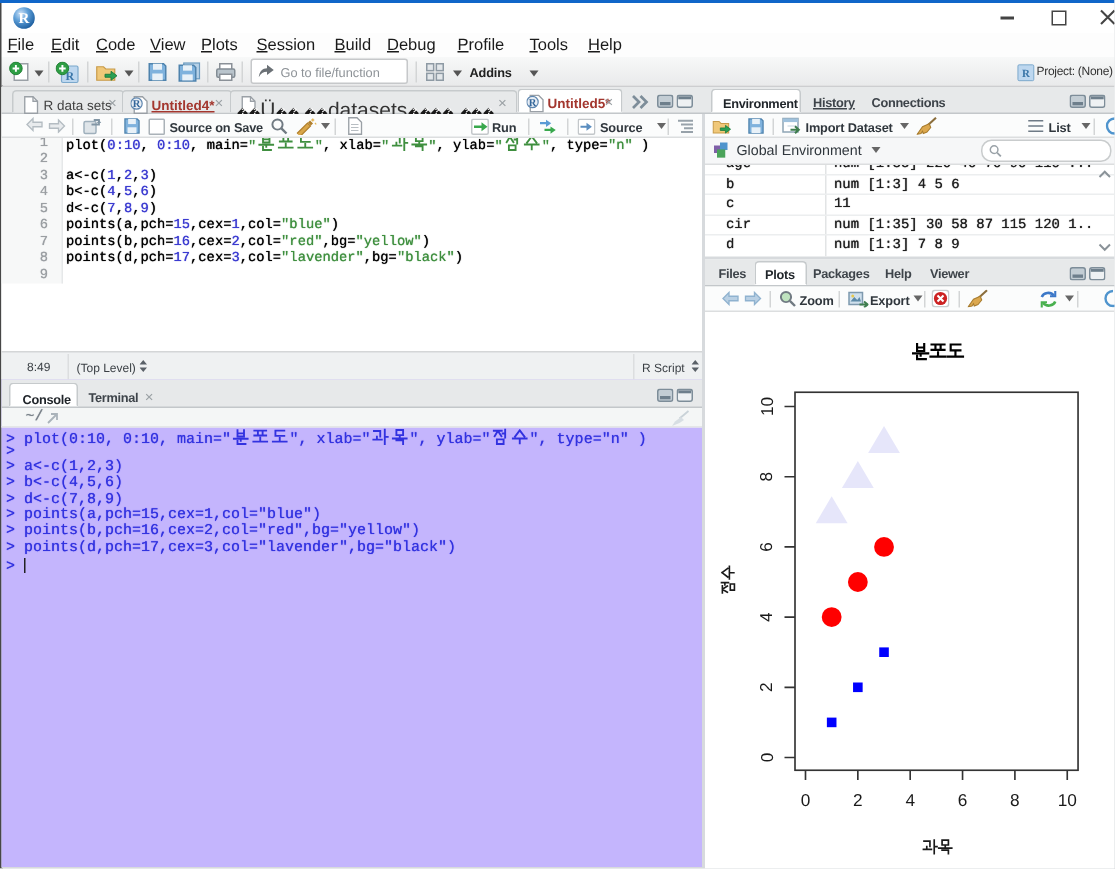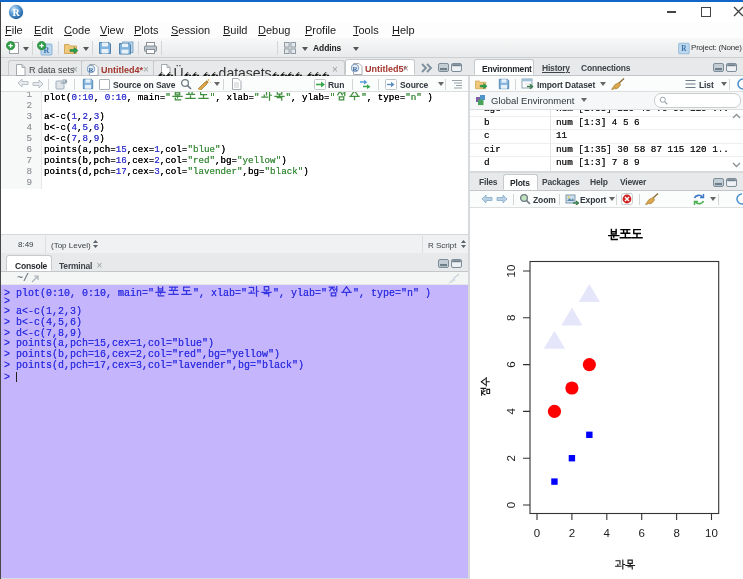--- a/index.html
+++ b/index.html
@@ -130,20 +130,26 @@
   </svg>
   <div class="sep" style="left:137px;top:3px;height:14px;"></div>
 
   <svg class="icon" style="left:142px;top:3px" width="15" height="14" viewBox="0 0 15 14">
     <rect x="3.5" y="1.5" width="8" height="4" fill="#fff" stroke="#8a9097"></rect>
     <rect x="1.5" y="5" width="12" height="5.5" rx="1" fill="#b9c4cc" stroke="#828c94"></rect>
     <rect x="3.5" y="8.5" width="8" height="4" fill="#fff" stroke="#8a9097"></rect>
   </svg>
   <div class="sep" style="left:160px;top:3px;height:14px;"></div>
 
+  <div class="abs" style="left:166px;top:1px;width:103px;height:15px;background:#fff;border:1px solid #c6c8ca;border-radius:2px;">
+    <svg class="abs" style="left:4px;top:3px" width="11" height="9" viewBox="0 0 11 9">
+        <path d="M0.5,8.5 C1,4.5 3,2.5 6,2.5 V0.2 L10.5,3.6 6,7 V4.8 C3.6,4.8 1.8,6 0.5,8.5 Z" fill="#6b7176"></path>
+      </svg>
+    <span class="abs" style="left:19px;top:3px;font-size:8.5px;color:#8d9297;white-space:nowrap;">Go to file/function</span>
+  </div>
   <div class="sep" style="left:276px;top:3px;height:14px;"></div>
 
   <svg class="icon" style="left:282px;top:3px" width="14" height="14" viewBox="0 0 14 14">
     <g fill="#e3e7ea" stroke="#8e9aa4" stroke-width="1">
         <rect x="1.5" y="1.5" width="4.6" height="4.6"></rect>
         <rect x="7.9" y="1.5" width="4.6" height="4.6"></rect>
         <rect x="1.5" y="7.9" width="4.6" height="4.6"></rect>
         <rect x="7.9" y="7.9" width="4.6" height="4.6"></rect>
       </g>
   </svg>
@@ -169,21 +175,21 @@
         </svg>
       <span class="abs" style="left:20px;top:4px;font-size:9px;">R data sets</span>
       <span class="abs tx" style="left:63px;top:3px;">×</span>
     </div>
     <div class="tab" style="left:80px;width:72px;">
       <svg class="abs" style="left:5px;top:3px" width="12" height="12" viewBox="0 0 12 12">
           <path d="M2.5,0.5 H8 L11,3.5 V11.5 H2.5 Z" fill="#fff" stroke="#9aa0a6" stroke-width="0.9"></path>
           <circle cx="4" cy="5" r="3.8" fill="#e8eef5" stroke="#5f87b0" stroke-width="0.8"></circle>
           <text x="4" y="7.6" font-size="7" font-weight="bold" fill="#33669a" text-anchor="middle" font-family="Liberation Serif,serif">R</text>
         </svg>
-      <span class="abs" style="left:19px;top:4px;font-size:9px;font-weight:bold;color:#a3362e;">Untitled4*</span>
+      <span class="abs" style="left:19px;top:4px;font-size:9px;font-weight:bold;color:#a3362e;text-decoration:underline;">Untitled4*</span>
       <span class="abs tx" style="left:61px;top:3px;">×</span>
     </div>
     <div class="tab" style="left:152px;width:190px;">
       <svg class="abs" style="left:6px;top:3px" width="11" height="12" viewBox="0 0 11 12">
           <path d="M1.5,0.5 H7 L10,3.5 V11.5 H1.5 Z" fill="#fff" stroke="#9aa0a6" stroke-width="0.9"></path>
           <path d="M7,0.5 V3.5 H10" fill="none" stroke="#9aa0a6" stroke-width="0.9"></path>
         </svg>
       <span class="abs" style="left:4px;top:4px;font-size:14px;color:#333;"><i class="dm"></i><i class="dm"></i>Ü<i class="dm"></i><i class="dm"></i> <i class="dm"></i><i class="dm"></i>datasets<i class="dm"></i><i class="dm"></i><i class="dm"></i><i class="dm"></i> <i class="dm"></i><i class="dm"></i><i class="dm"></i>...</span>
       <span class="abs tx" style="left:178px;top:3px;">×</span>
     </div>

